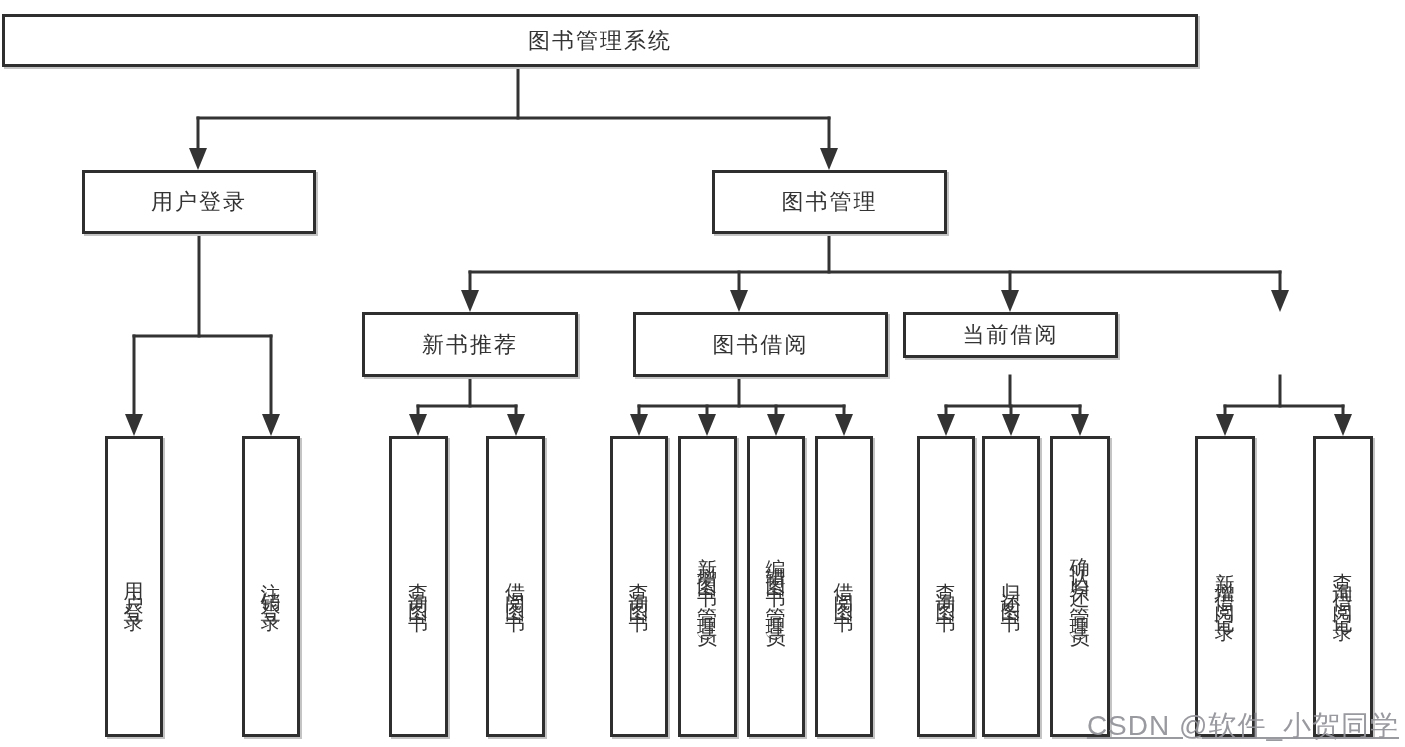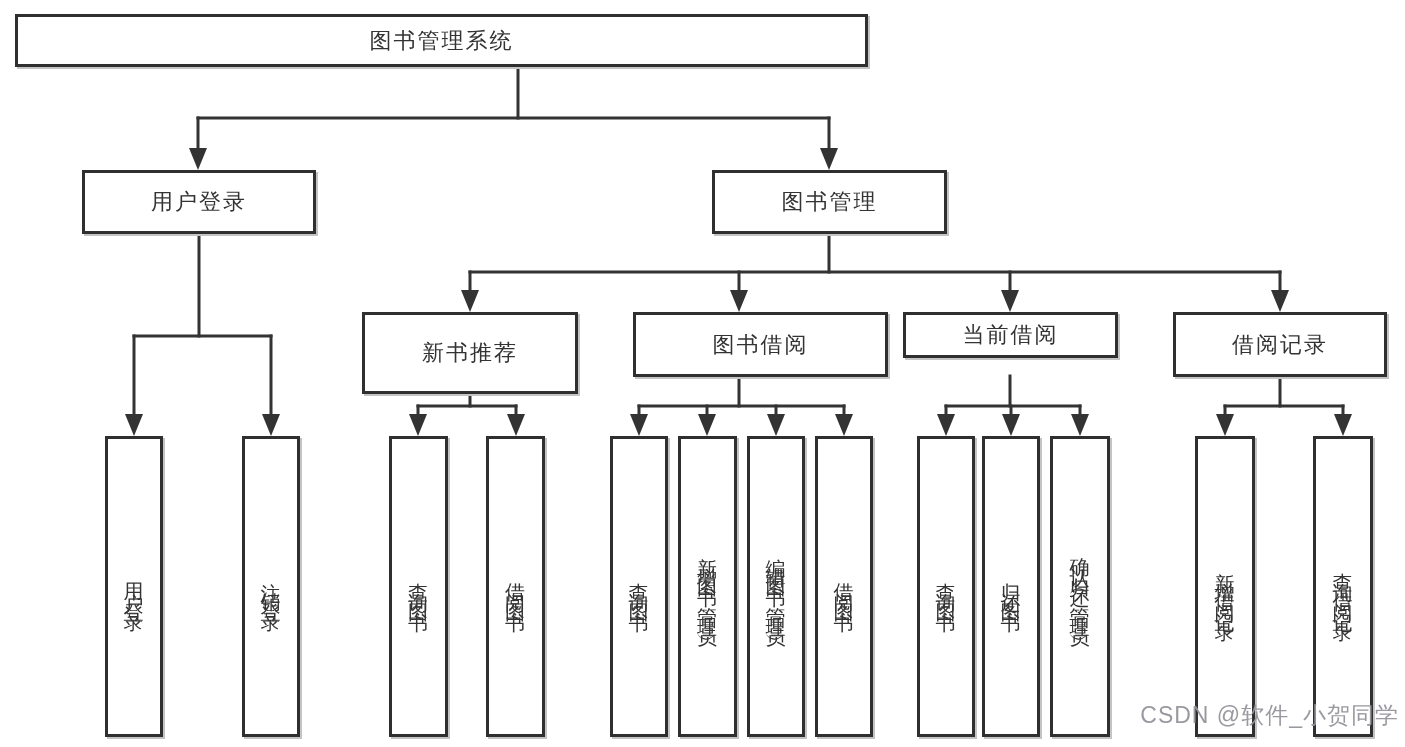--- a/index.html
+++ b/index.html
@@ -31,26 +31,27 @@
   }
   .box.v span{
     writing-mode:vertical-rl;
     font-size:20px;
     letter-spacing:10px;
     line-height:1;
     white-space:nowrap;
   }
   .watermark{
     position:absolute;
-    right:6px;bottom:16px;
-    font-size:23px;
+    right:6px;bottom:2px;
+    font-size:28px;
     letter-spacing:1px;
     color:rgba(148,148,155,0.95);
     z-index:9;
     white-space:nowrap;
+    text-decoration:underline;
   }
 </style>
 </head>
 <body>
 
 <div class="canvas">
 
   <svg class="wires" width="1405" height="747" viewBox="0 0 1405 747">
 
     <g>
@@ -120,43 +121,40 @@
     <g>
       <path d="M1280 376 V406"></path>
       <path d="M1225 406 H1343"></path>
       <path d="M1225 406 V416"></path>
         <polygon points="1216,414 1234,414 1225,436"></polygon>
       <path d="M1343 406 V416"></path>
         <polygon points="1334,414 1352,414 1343,436"></polygon>
     </g>
   </svg>
 
-  <div class="box h" style="left:15px;top:14px;width:853px;height:53px">
+  <div class="box h" style="left:2px;top:14px;width:1196px;height:53px">
     <span>图书管理系统</span>
   </div>
 
   <div class="box h" style="left:82px;top:170px;width:234px;height:64px">
     <span>用户登录</span>
   </div>
   <div class="box h" style="left:712px;top:170px;width:235px;height:64px">
     <span>图书管理</span>
   </div>
 
-  <div class="box h" style="left:362px;top:312px;width:216px;height:82px">
+  <div class="box h" style="left:362px;top:312px;width:216px;height:65px">
     <span>新书推荐</span>
   </div>
   <div class="box h" style="left:633px;top:312px;width:255px;height:65px">
     <span>图书借阅</span>
   </div>
   <div class="box h" style="left:903px;top:312px;width:215px;height:46px">
     <span>当前借阅</span>
   </div>
-  <div class="box h" style="left:1173px;top:312px;width:214px;height:65px">
-    <span>借阅记录</span>
-  </div>
 
   <div class="box v" style="left:105px;top:436px;width:58px;height:301px">
     <span>用户登录</span>
   </div>
   <div class="box v" style="left:242px;top:436px;width:58px;height:301px">
     <span>注销登录</span>
   </div>
 
   <div class="box v" style="left:389px;top:436px;width:59px;height:301px">
     <span>查询图书</span>

